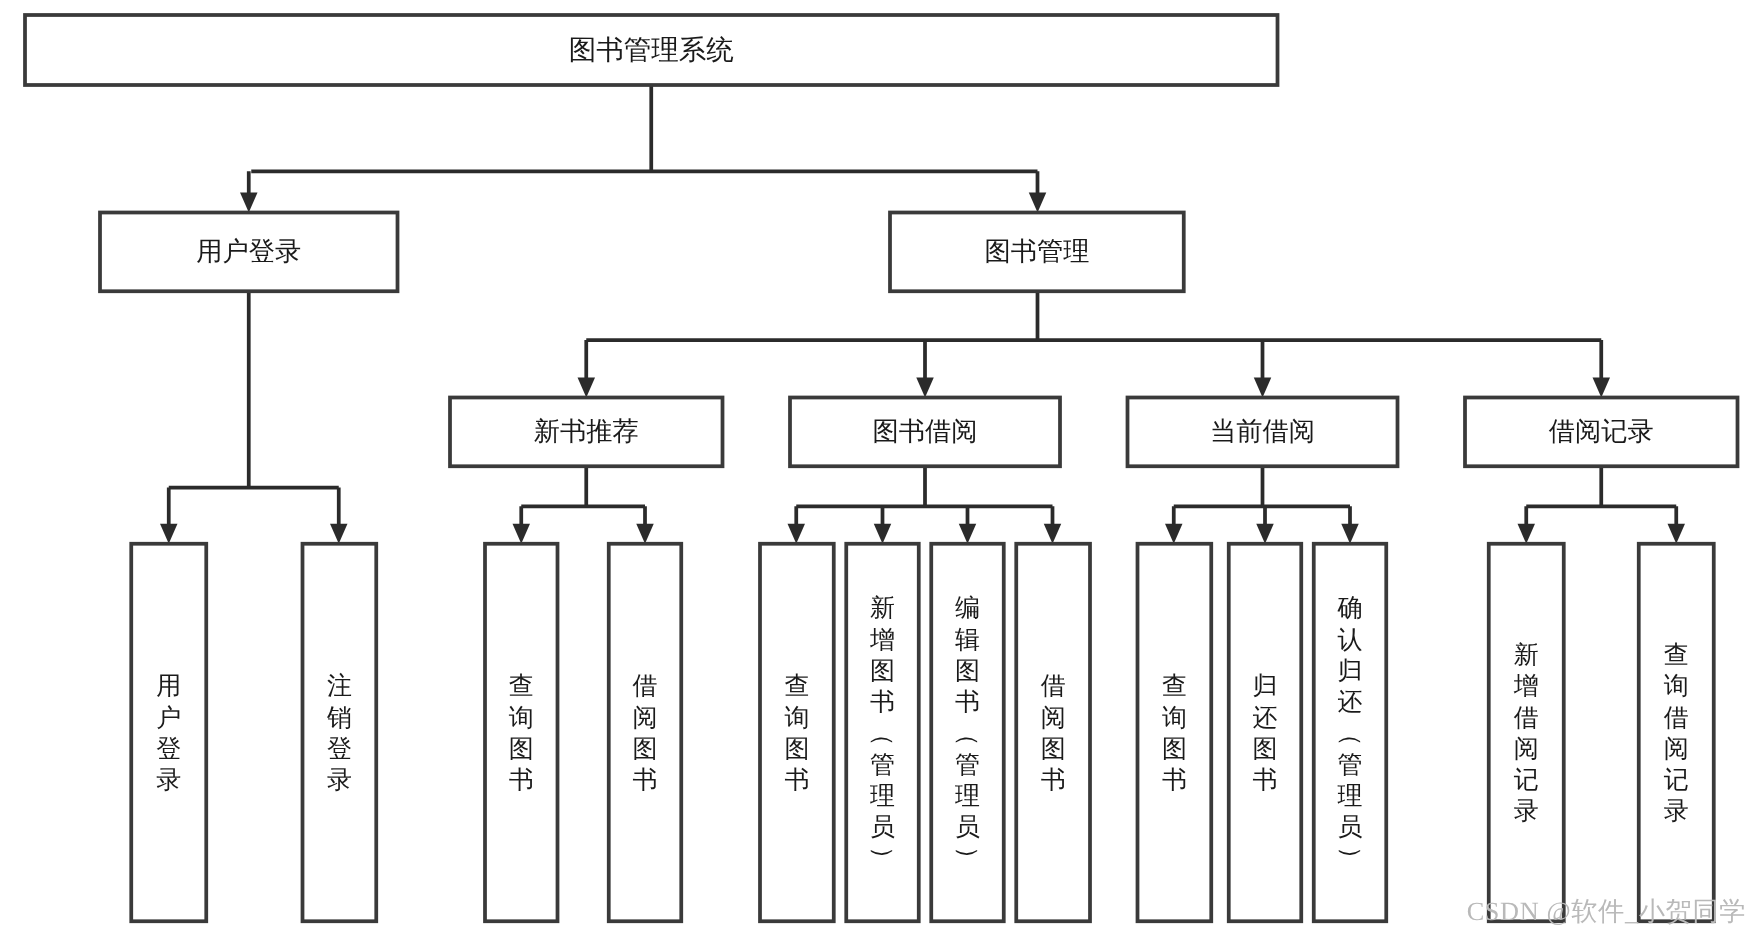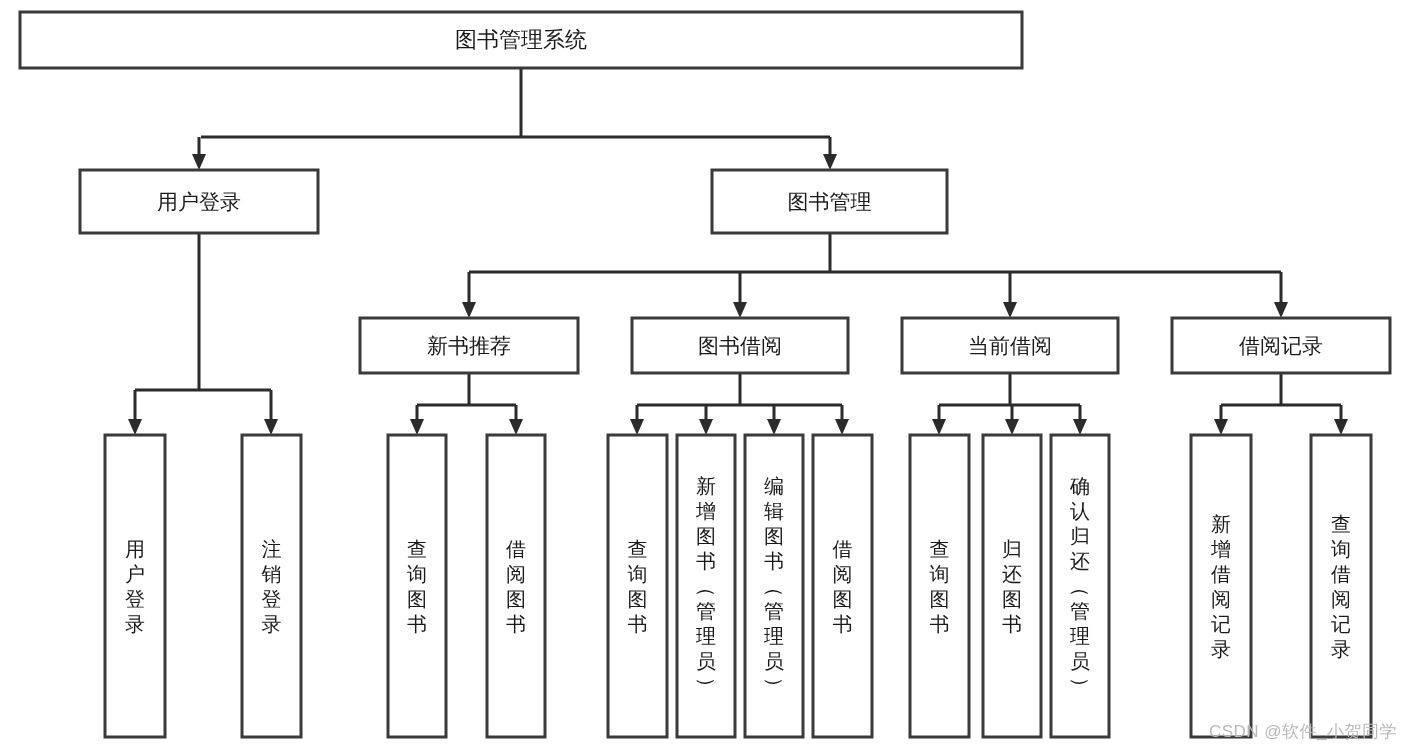--- a/index.html
+++ b/index.html
@@ -56,22 +56,22 @@
     stroke-linecap: butt;
   }
   .arrow-head {
     fill: #2b2b2b;
     stroke: none;
   }
   .watermark {
     position: absolute;
     right: 8px;
     bottom: 4px;
-    font-family: Liberation Sans, sans-serif;
-    font-size: 17px;
+    font-family: Liberation Serif, serif;
+    font-size: 21px;
     color: #b9b9b9;
     white-space: nowrap;
     letter-spacing: 0.5px;
     user-select: none;
   }
 </style>
 </head>
 <body>
 
 <div id="diagram-root">

